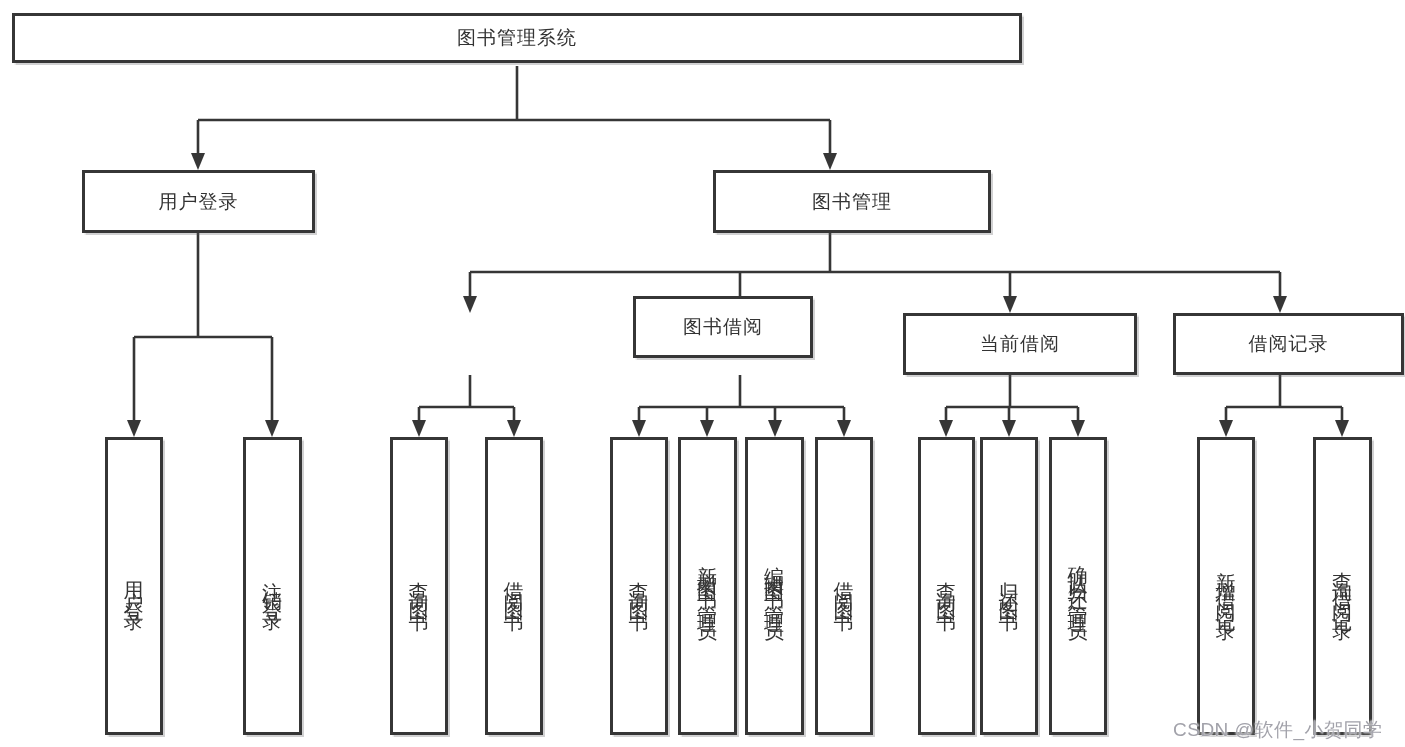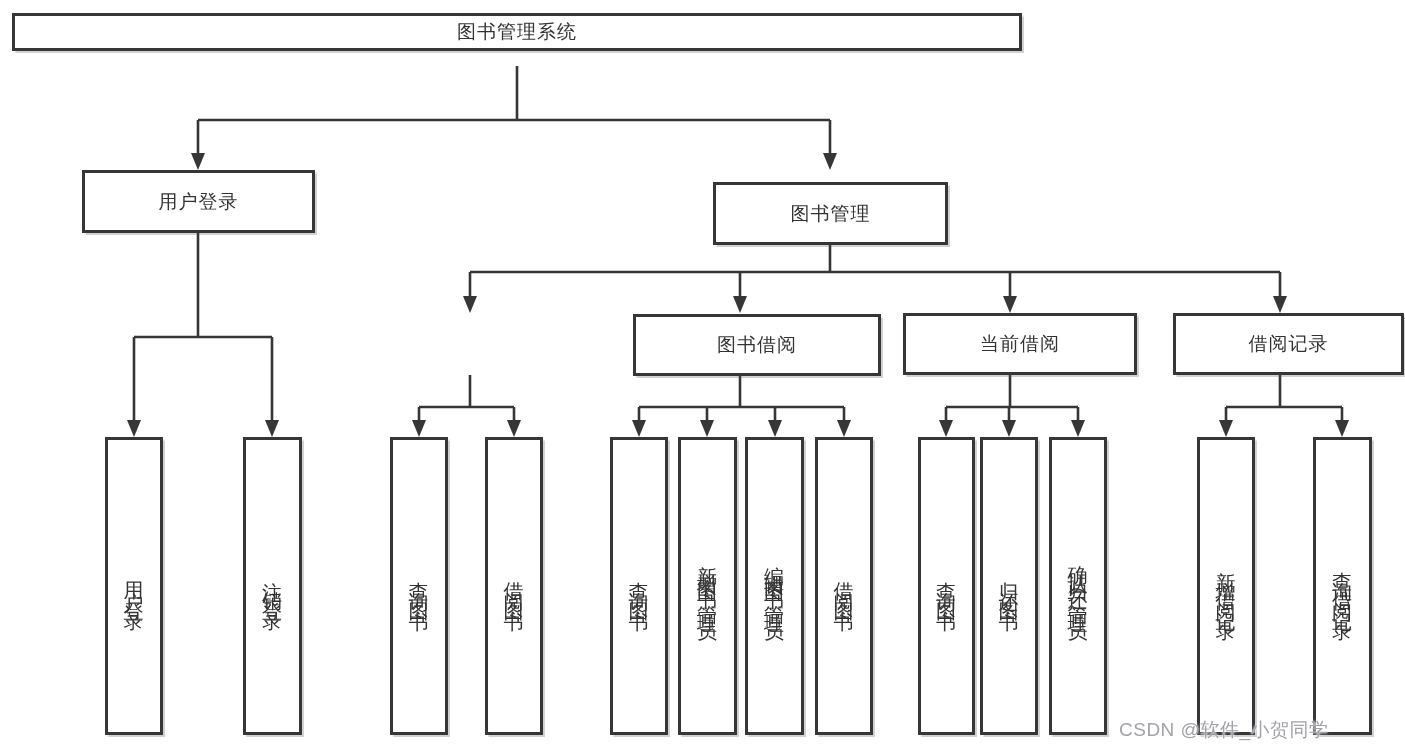--- a/index.html
+++ b/index.html
@@ -15,21 +15,21 @@
     box-shadow:1.5px 1.5px 1px rgba(90,90,95,0.28);
     white-space:nowrap;
   }
   .box.h{font-size:19px;letter-spacing:1px;}
   .box.v{
     writing-mode:vertical-rl;text-orientation:mixed;
     font-size:20px;letter-spacing:10px;line-height:1;
   }
   .box.v.long{letter-spacing:8px;}
   .watermark{
-    position:absolute;left:1119px;top:717px;z-index:5;
+    position:absolute;left:1173px;top:717px;z-index:5;
     font-size:19px;letter-spacing:0.5px;color:#a2a2aa;
     text-shadow:0 0 2px #ffffff,0 0 3px #ffffff;
   }
 </style>
 </head>
 <body>
 
 <div class="stage">
 
   <svg class="wires" viewBox="0 0 1405 747" aria-hidden="true">
@@ -58,26 +58,26 @@
       <polygon points="768,420 782,420 775,437"></polygon>
       <polygon points="837,420 851,420 844,437"></polygon>
       <polygon points="939,420 953,420 946,437"></polygon>
       <polygon points="1002,420 1016,420 1009,437"></polygon>
       <polygon points="1071,420 1085,420 1078,437"></polygon>
       <polygon points="1219,420 1233,420 1226,437"></polygon>
       <polygon points="1335,420 1349,420 1342,437"></polygon>
     </g>
   </svg>
 
-  <div class="box h" style="left:12px;top:13px;width:1010px;height:38px">图书管理系统</div>
+  <div class="box h" style="left:12px;top:13px;width:1010px;height:50px">图书管理系统</div>
 
   <div class="box h" style="left:82px;top:170px;width:233px;height:63px">用户登录</div>
-  <div class="box h" style="left:713px;top:182px;width:235px;height:63px">图书管理</div>
+  <div class="box h" style="left:713px;top:170px;width:278px;height:63px">图书管理</div>
 
-  <div class="box h" style="left:633px;top:314px;width:248px;height:62px">图书借阅</div>
+  <div class="box h" style="left:633px;top:296px;width:180px;height:62px">图书借阅</div>
   <div class="box h" style="left:903px;top:313px;width:234px;height:62px">当前借阅</div>
   <div class="box h" style="left:1173px;top:313px;width:231px;height:62px">借阅记录</div>
 
   <div class="box v" style="left:105px;top:437px;width:58px;height:298px">用户登录</div>
   <div class="box v" style="left:243px;top:437px;width:59px;height:298px">注销登录</div>
 
   <div class="box v" style="left:390px;top:437px;width:58px;height:298px">查询图书</div>
   <div class="box v" style="left:485px;top:437px;width:58px;height:298px">借阅图书</div>
 
   <div class="box v" style="left:610px;top:437px;width:58px;height:298px">查询图书</div>

